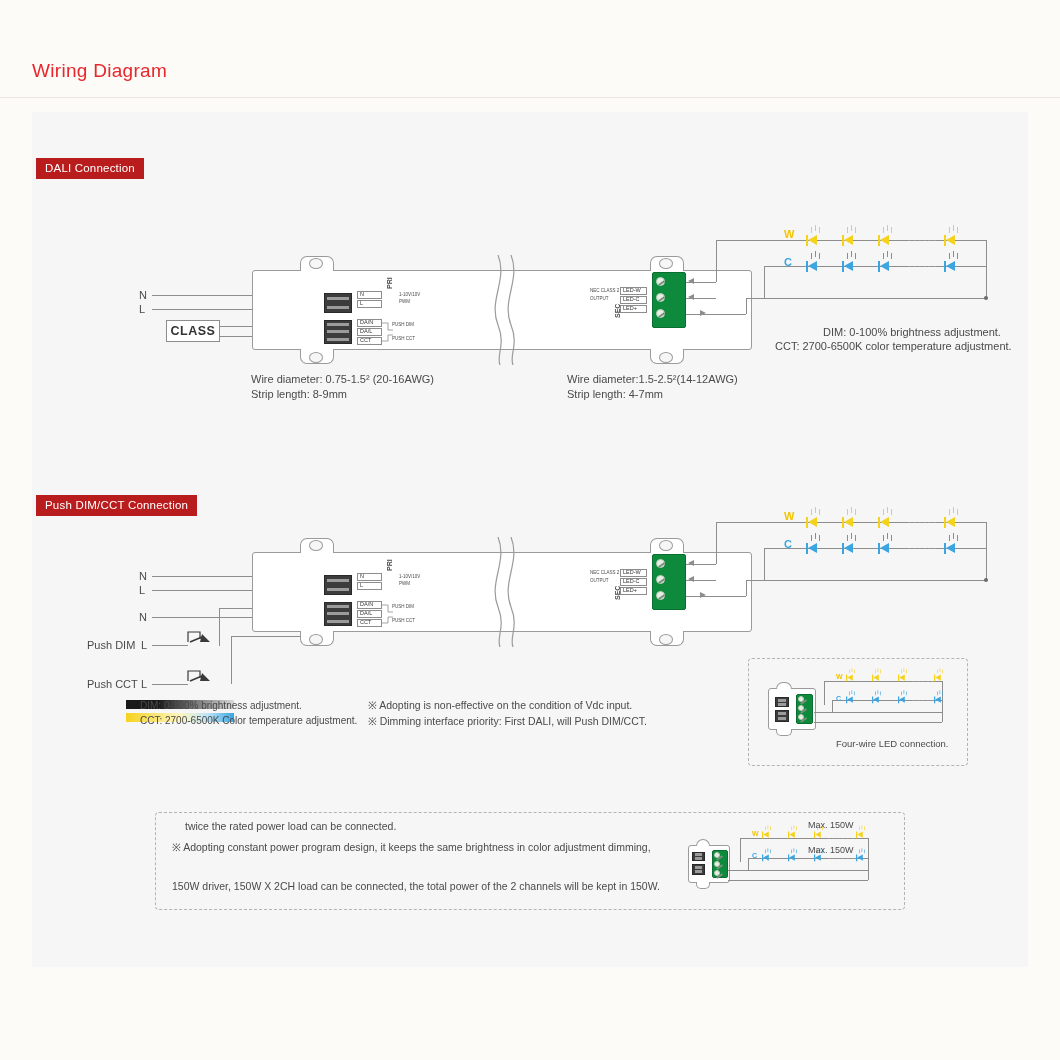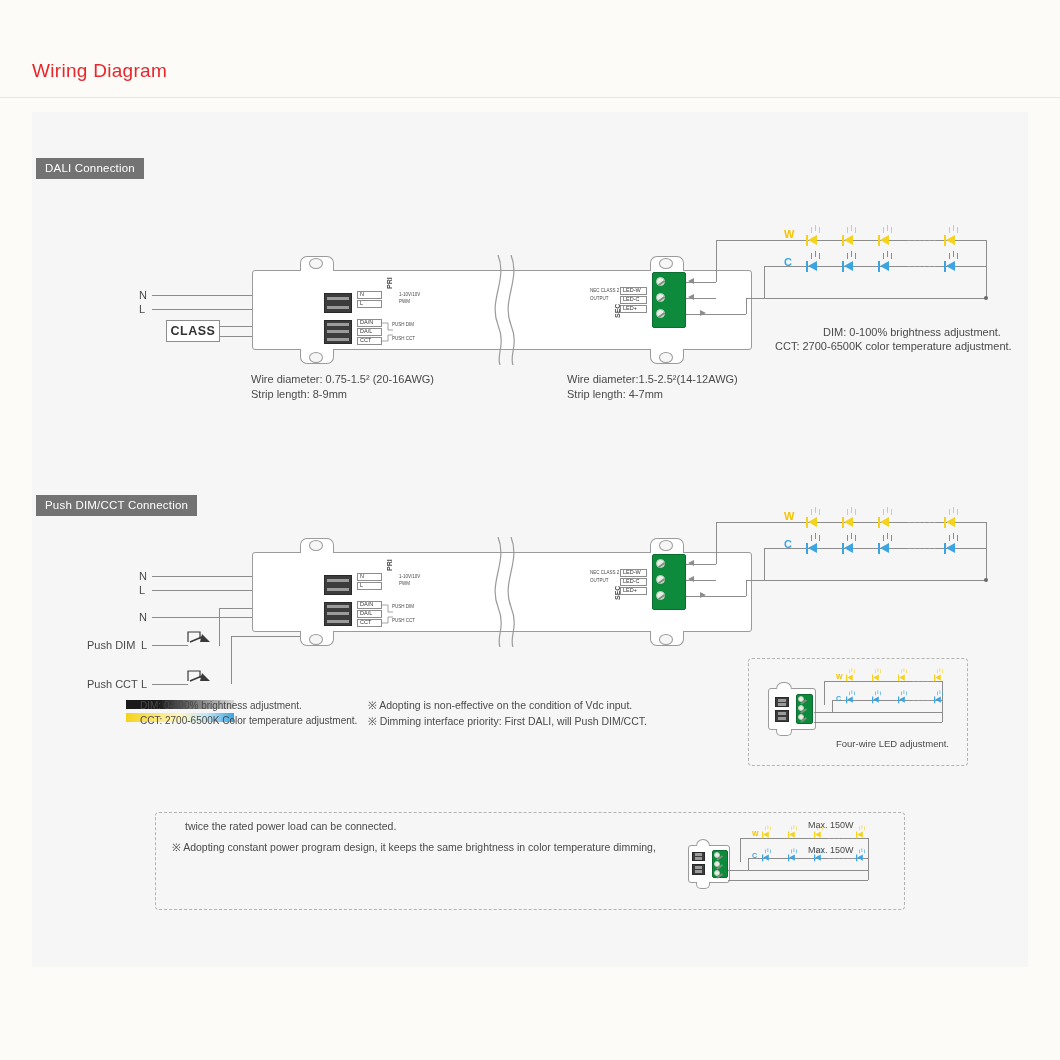--- a/index.html
+++ b/index.html
@@ -23,21 +23,21 @@
   .hrule {
     position: absolute; left: 0; top: 97px; width: 1060px; height: 1px;
     background: #e9e6e0;
   }
   .panel {
     position: absolute; left: 32px; top: 112px; width: 996px; height: 855px;
     background: #f6f6f6;
   }
   
   .sectag {
-    position: absolute; background: #737373; color: #fff;
+    position: absolute; background: #b91c1c; color: #fff;
     font-size: 11.5px; padding: 4px 9px 5px 9px; letter-spacing: .2px;
     white-space: nowrap;
   }
   #tag-dali { left: 36px; top: 158px; }
   #tag-push { left: 36px; top: 495px; }
 
   
   .t { position: absolute; font-size: 11px; color: #4a4a4a; white-space: nowrap; }
   .t.xs { font-size: 7px; }
   .t.b { font-weight: bold; }
@@ -561,25 +561,26 @@
   </div>
   <div class="dash-h" style="left:912px; top:700px; width:22px;"></div>
   <div class="led c small" style="left:934px; top:694px;">
     <div class="bar"></div>
       <div class="tri"></div>
       <div class="ray" style="left:5px;"></div>
       <div class="ray" style="left:9px; top:-6px;"></div>
       <div class="ray" style="left:13px;"></div>
   </div>
 
-  <div class="t" style="left:836px; top:738px; font-size:9.5px;">Four-wire LED adjustment.</div>
+  <div class="t" style="left:836px; top:738px; font-size:9.5px;">Four-wire LED connection.</div>
 
   <div class="dashbox" style="left:155px; top:812px; width:750px; height:98px;"></div>
-  <div class="t" style="left:172px; top:840px; font-size:10.5px;">※ Adopting constant power program design, it keeps the same brightness in color temperature dimming,</div>
+  <div class="t" style="left:172px; top:840px; font-size:10.5px;">※ Adopting constant power program design, it keeps the same brightness in color adjustment dimming,</div>
   <div class="t" style="left:185px; top:820px; font-size:10.5px;">twice the rated power load can be connected.</div>
+  <div class="t" style="left:172px; top:880px; font-size:10.5px;">150W driver, 150W X 2CH load can be connected, the total power of the 2 channels will be kept in 150W.</div>
 
   <div class="driver" style="left:688px; top:845px; width:42px; height:38px;"></div>
   <div class="driver-tab" style="left:696px; top:839px; width:14px; height:7px;"></div>
   <div class="driver-tab" style="left:696px; top:882px; width:14px; height:7px; border-bottom:1.3px solid #9b9b9b; border-top:none; border-radius:0 0 5px 5px;"></div>
   <div class="termblock" style="left:692px; top:852px; width:13px; height:9px;">
     <div class="slot"></div>
       <div class="slot"></div>
   </div>
   <div class="termblock" style="left:692px; top:864px; width:13px; height:11px;">
     <div class="slot"></div>

